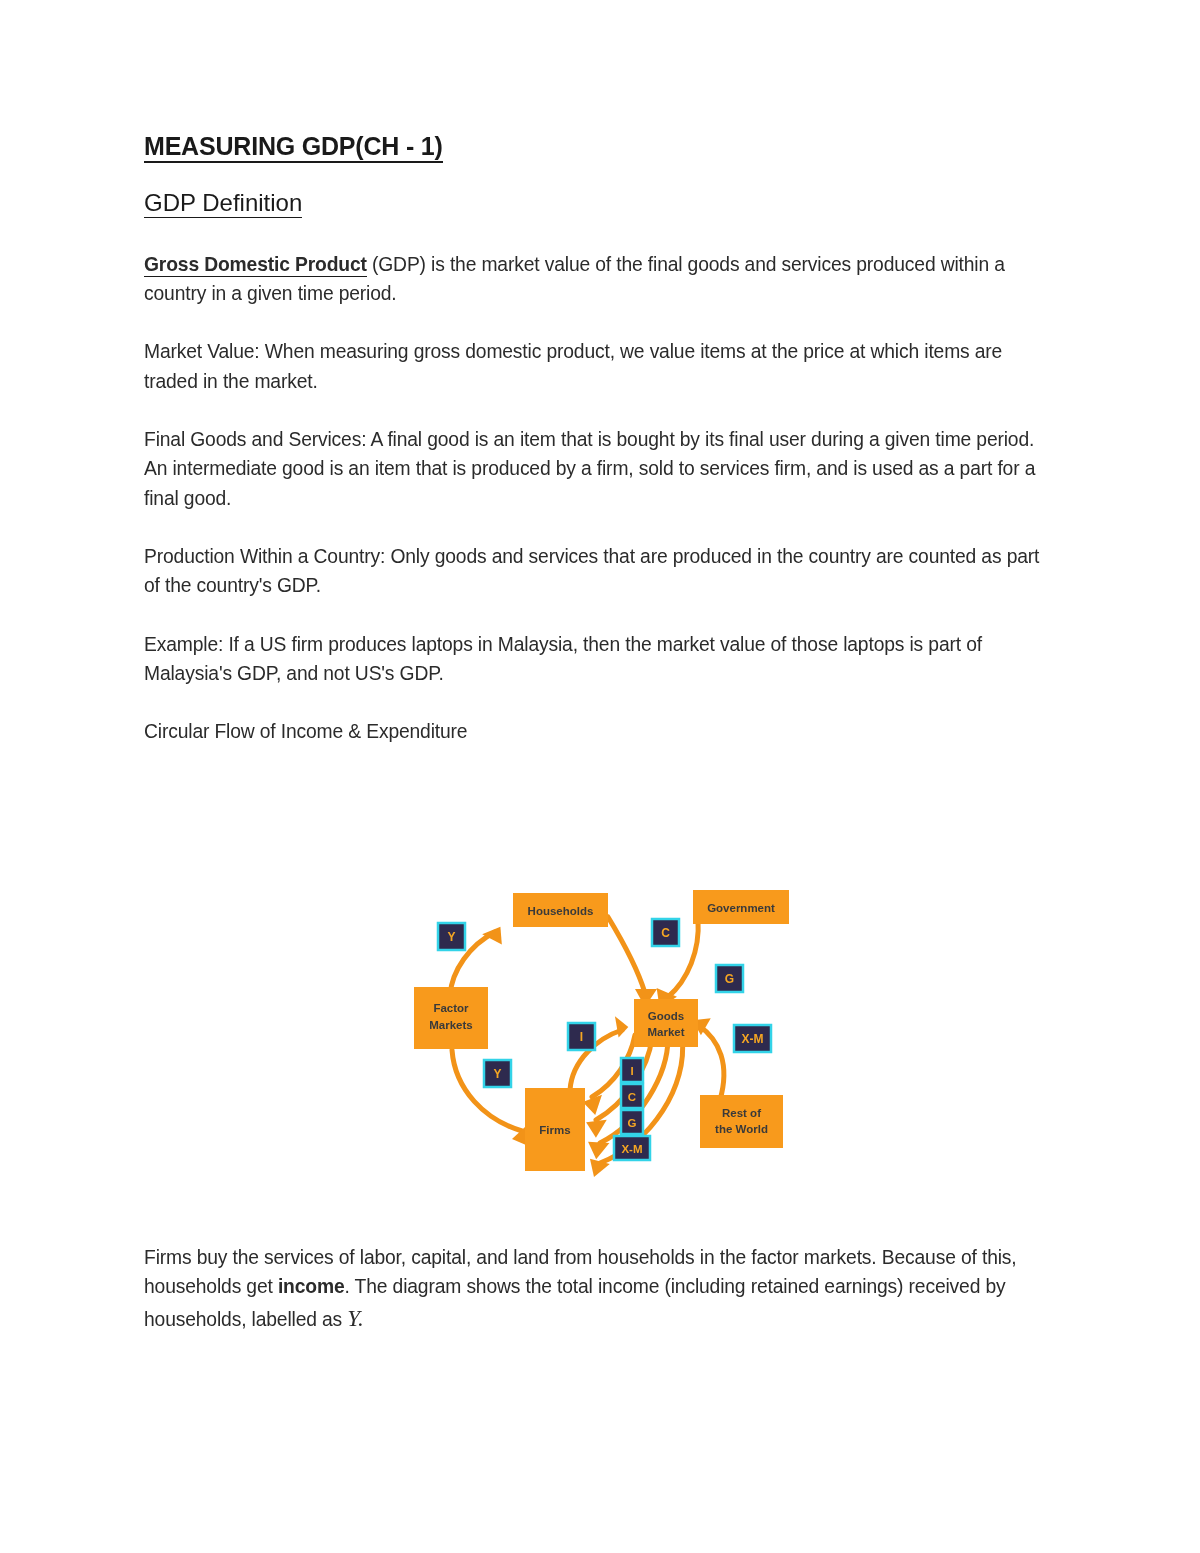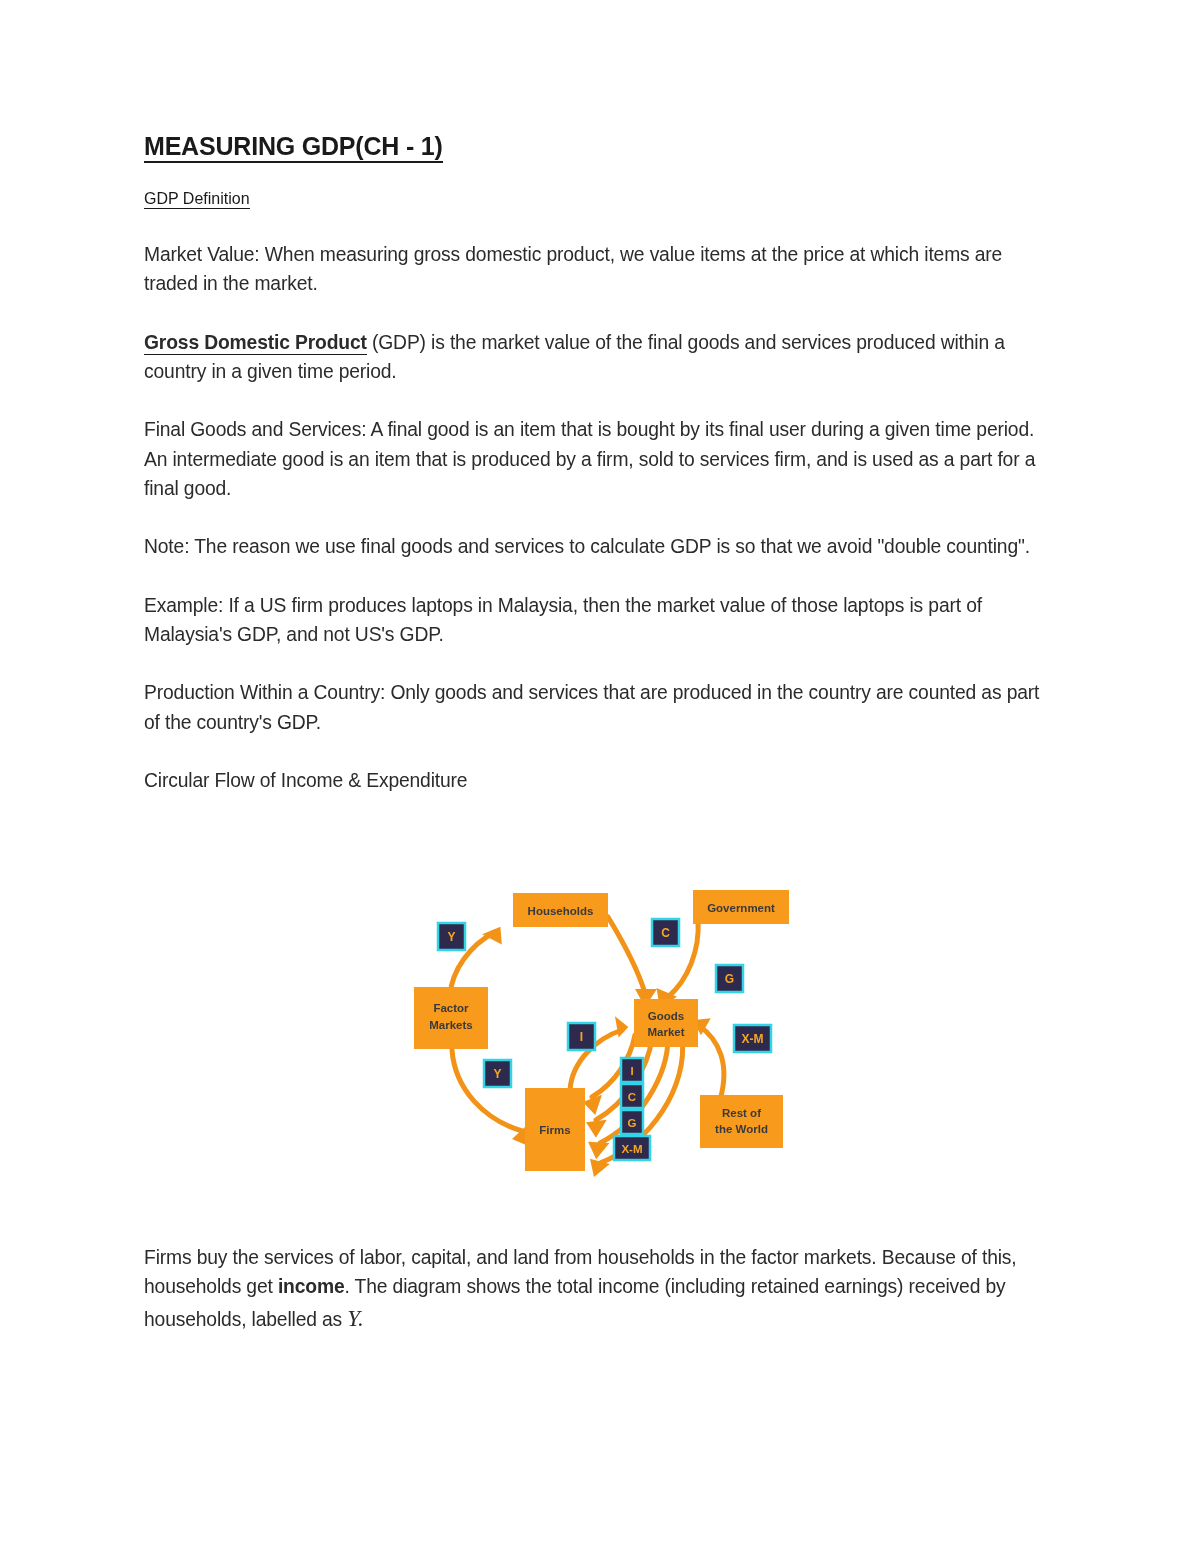--- a/index.html
+++ b/index.html
@@ -35,21 +35,21 @@
     margin: 0 0 28px 0;
     padding: 0;
     color: #1a1a1a;
     line-height: 1.15;
   }
   h1.doc-title span.u {
     border-bottom: 2.5px solid #1a1a1a;
     padding-bottom: 1px;
   }
   h2.doc-sub {
-    font-size: 16px;
+    font-size: 24px;
     font-weight: normal;
     margin: 0 0 32px 0;
     padding: 0;
     color: #1a1a1a;
     line-height: 1.2;
   }
   h2.doc-sub span.u {
     border-bottom: 1.6px solid #1a1a1a;
     padding-bottom: 1px;
   }
@@ -107,31 +107,30 @@
 <body>
 
 <div class="page">
 
   <div class="content">
 
     <h1 class="doc-title"><span class="u">MEASURING GDP(CH - 1)</span></h1>
 
     <h2 class="doc-sub"><span class="u">GDP Definition</span></h2>
 
+    <p class="para"><span class="uline">Gross Domestic Product</span><span> (GDP) is the market value of the final goods and services produced within a country in a given time period.</span></p>
+
     <p class="para">Market Value: When measuring gross domestic product, we value items at the price at which items are traded in the market.</p>
 
-    <p class="para"><span class="uline">Gross Domestic Product</span><span> (GDP) is the market value of the final goods and services produced within a country in a given time period.</span></p>
-
     <p class="para">Final Goods and Services: A final good is an item that is bought by its final user during a given time period. An intermediate good is an item that is produced by a firm, sold to services firm, and is used as a part for a final good.</p>
 
-    <p class="para">Note: The reason we use final goods and services to calculate GDP is so that we avoid "double counting".</p>
+
+    <p class="para">Production Within a Country: Only goods and services that are produced in the country are counted as part of the country's GDP.</p>
 
     <p class="para">Example: If a US firm produces laptops in Malaysia, then the market value of those laptops is part of Malaysia's GDP, and not US's GDP.</p>
-
-    <p class="para">Production Within a Country: Only goods and services that are produced in the country are counted as part of the country's GDP.</p>
 
     <p class="para">Circular Flow of Income &amp; Expenditure</p>
 
   </div>
 
   <div class="diagram-wrap">
     <svg width="410" height="310" viewBox="0 0 410 310" xmlns="http://www.w3.org/2000/svg">
 
       <g fill="none" stroke="#F29318" stroke-width="5" stroke-linecap="round">
 

